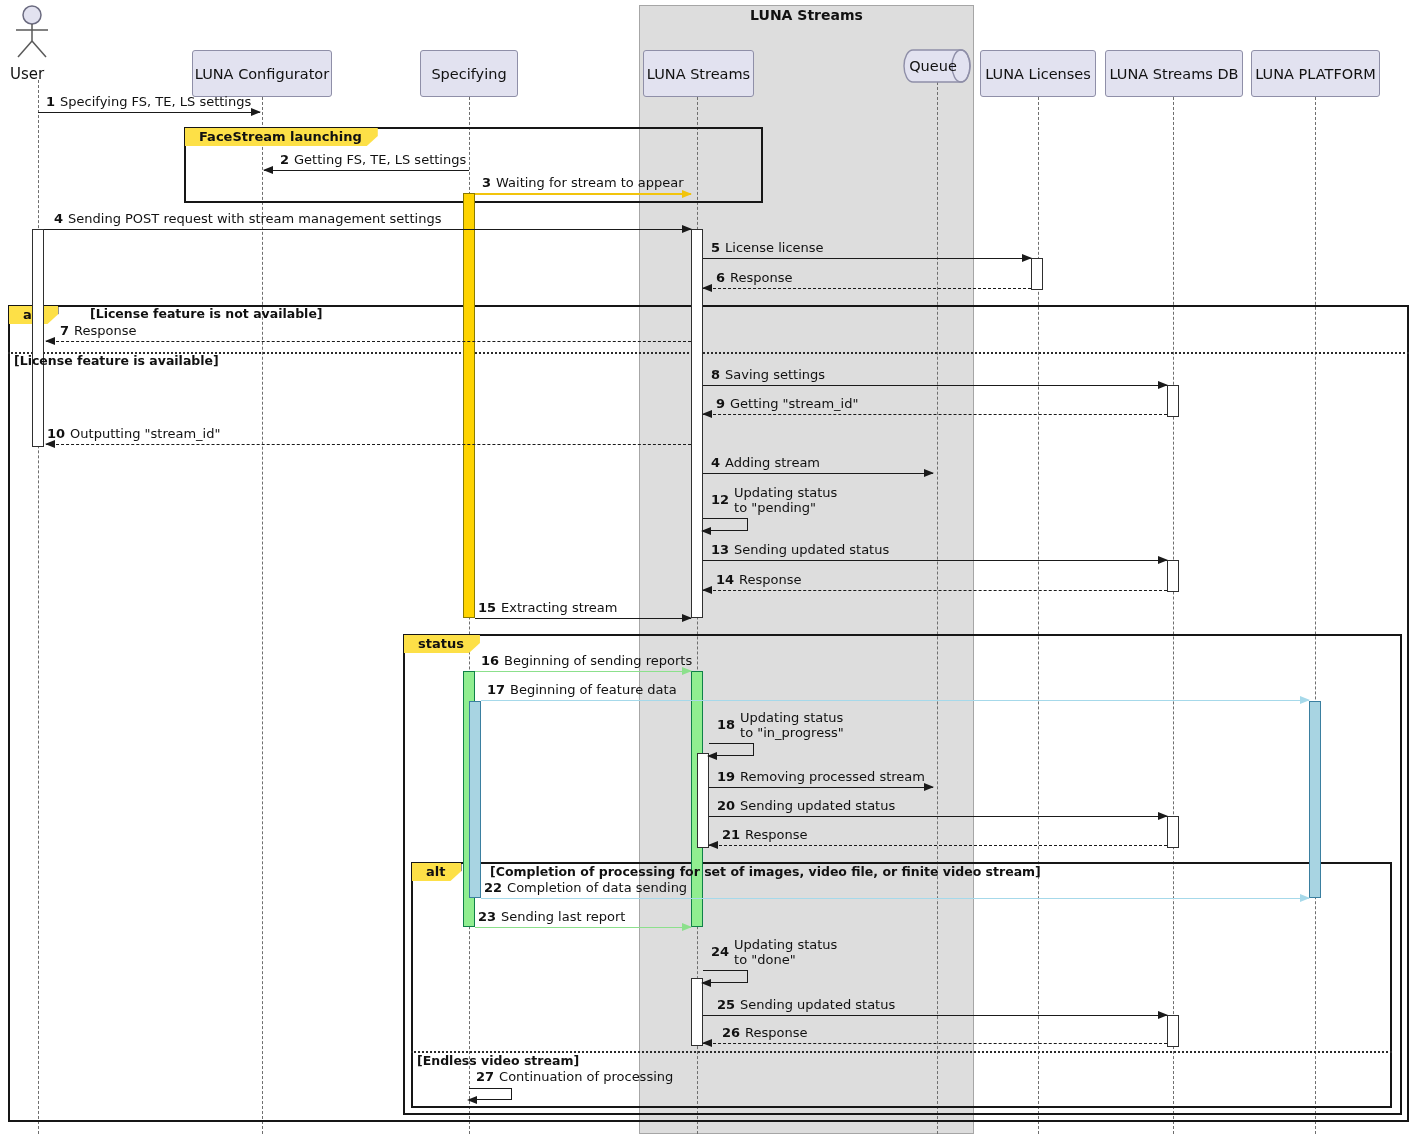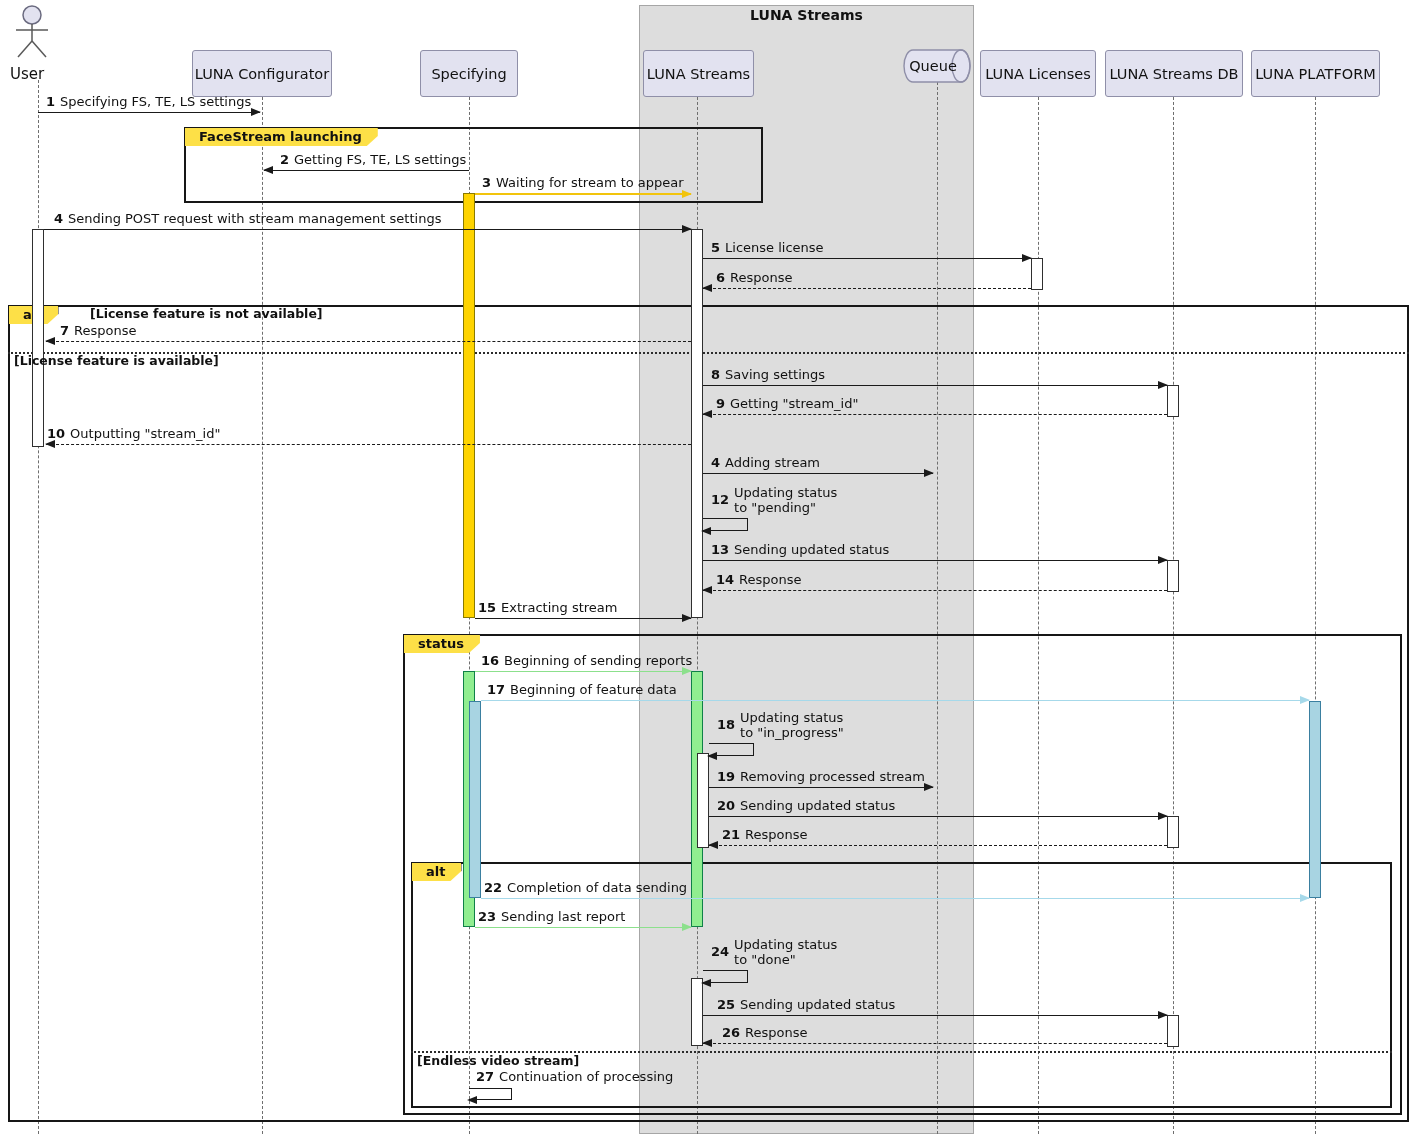--- a/index.html
+++ b/index.html
@@ -94,20 +94,21 @@
   <div class="tab" style="left:9px;top:306px">alt</div>
   <div class="cond" style="left:90px;top:306px">[License feature is not available]</div>
   <div class="divider" style="left:8px;top:352px;width:1401px"></div>
   <div class="cond" style="left:14px;top:353px">[License feature is available]</div>
 
   <div class="frame" style="left:403px;top:634px;width:999px;height:481px"></div>
   <div class="tab" style="left:404px;top:635px">status</div>
 
   <div class="frame" style="left:411px;top:862px;width:981px;height:246px"></div>
   <div class="tab" style="left:412px;top:863px">alt</div>
+  <div class="cond" style="left:490px;top:864px">[Completion of processing for set of images, video file, or finite video stream]</div>
   <div class="divider" style="left:411px;top:1051px;width:981px"></div>
   <div class="cond" style="left:417px;top:1053px">[Endless video stream]</div>
 
   <div class="act" style="left:32px;top:229px;height:218px"></div>
   <div class="act gold" style="left:463px;top:193px;height:425px"></div>
   <div class="act" style="left:691px;top:229px;height:389px"></div>
   <div class="act" style="left:1031px;top:258px;height:32px"></div>
   <div class="act" style="left:1167px;top:385px;height:32px"></div>
   <div class="act" style="left:1167px;top:560px;height:32px"></div>
   <div class="act green" style="left:463px;top:671px;height:256px"></div>

